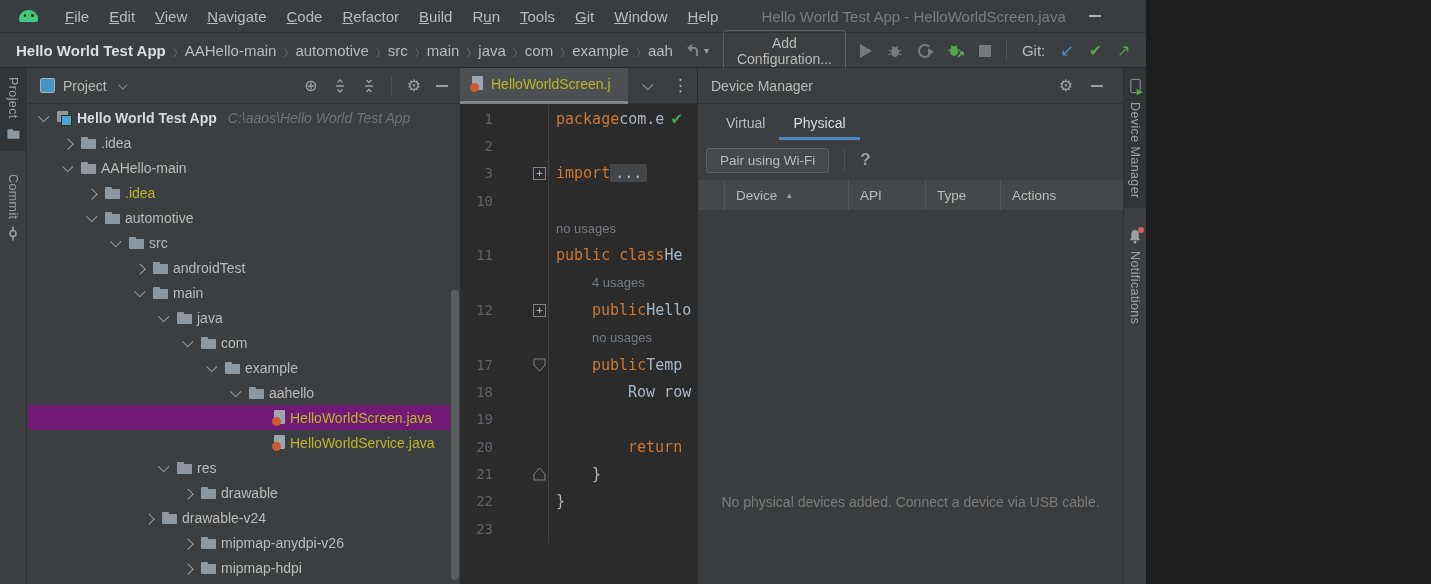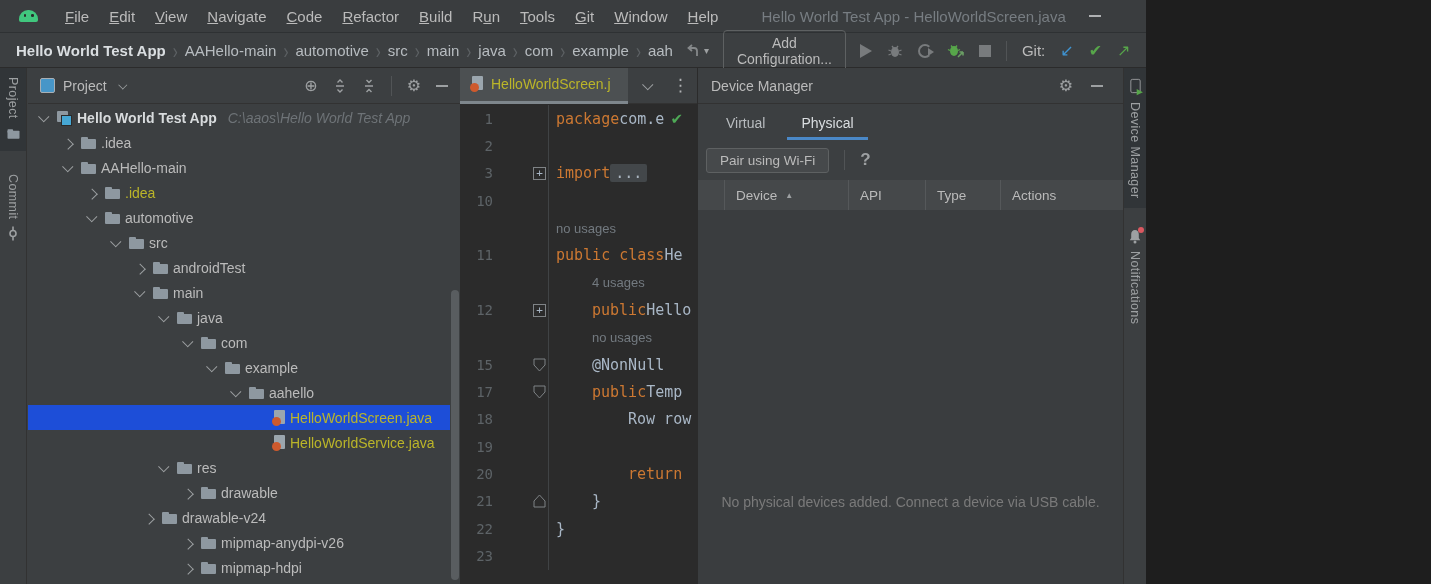--- a/index.html
+++ b/index.html
@@ -69,21 +69,21 @@
   .icon-glyph { font-size:16px; color:#9DA0A2; line-height:1; }
   .bar-min { width:12px; height:2px; background:#9DA0A2; }
   .chev { width:16px; height:16px; display:inline-flex; align-items:center; justify-content:center; flex:none; }
   .chev::before { content:''; width:6.5px; height:6.5px; border-right:1.6px solid #9DA0A2; border-bottom:1.6px solid #9DA0A2; transform:rotate(45deg) translate(-1px,-1px); }
   .chev.right::before { transform:rotate(-45deg) translate(-1px,1px); }
   .chev.none::before { display:none; }
   .chev.small { transform:scale(.8); }
   .phicon { width:15px; height:15px; background:#4796C8; border:1.5px solid #A9AFB4; border-radius:2px; }
   .tree { position:absolute; top:37px; left:0; right:10px; bottom:0; overflow:hidden; }
   .tree-row { height:25px; display:flex; align-items:center; gap:4px; white-space:nowrap; font-size:14px; color:#BBBBBB; }
-  .tree-row.selected { background:#1d4ed8; }
+  .tree-row.selected { background:#701a75; }
   .tlabel.bold { font-weight:bold; color:#D8DBDD; }
   .tlabel.yellow { color:#BBB529; }
   .tsuffix { color:#6E7377; margin-left:7px;font-style:italic; }
   .ticon { flex:none; }
   .foldericon { position:relative; width:17px; height:16px; }
   .foldericon::before { content:''; position:absolute; left:1px; top:2px; width:7px; height:4px; background:#8E98A0; border-radius:1px 1px 0 0; }
   .foldericon::after { content:''; position:absolute; left:1px; top:4px; width:15px; height:10px; background:#8E98A0; border-radius:1px; }
   .projicon { position:relative; width:17px; height:16px; }
   .projicon::before { content:''; position:absolute; left:1px; top:1px; width:11px; height:11px; background:#8E98A0; border-radius:1px; }
   .projicon::after { content:''; position:absolute; right:1px; bottom:0; width:9px; height:9px; background:#46A7D4; border:1px solid #2B2B2B; }
@@ -111,21 +111,21 @@
   .tok-ann { color:#A9B7C6; }
   .tok-fold { background:#43474A; color:#ABB6C0; padding:0 5px; border-radius:2px; }
   .hint { color:#737A80; font-family:"Liberation Sans", sans-serif; font-size:13px; }
   .check { color:#4EA956; margin-left:6px; font-size:15px; font-family:"DejaVu Sans", sans-serif; }
 
   
   .dm { position:absolute; left:697px; top:0; bottom:0; right:23px; background:#3C3F41; border-left:1px solid #2B2B2B; }
   .dm-header { height:36px; border-bottom:1px solid #323232; display:flex; align-items:center; padding:0 20px 0 13px; }
   .dm-title { font-size:14px; color:#BBBBBB; }
   .dm-header .ph-icons { gap:18px; }
-  .dm-tabs { height:36px; display:flex; align-items:flex-end; padding-left:14px; gap:8px; }
+  .dm-tabs { height:36px; display:flex; align-items:flex-end; padding-left:14px; }
   .dm-tab { padding:8px 14px 9px 14px; font-size:14px; color:#B8BCBF; position:relative; }
   .dm-tab.active { color:#DADEE1; }
   .dm-tab.active::after { content:''; position:absolute; left:0; right:0; bottom:0; height:3px; background:#4A88C7; }
   .dm-toolbar { height:40px; display:flex; align-items:center; padding-left:8px; }
   .pair-btn { height:25px; padding:0 13px; border:1px solid #5E6162; border-radius:3px; background:#46494B; color:#BBBBBB; font-size:13.5px; display:flex; align-items:center; }
   .dm-toolbar .tb-sep { margin:0 15px; }
   .help-q { font-size:17px; font-weight:bold; color:#9DA0A2; }
   .dm-thead { height:30px; background:#45484A; display:flex; align-items:stretch; font-size:13.5px; color:#BBBBBB; }
   .th { display:flex; align-items:center; padding-left:11px; border-right:1px solid #55585A; }
   .th:last-child { border-right:none; }
@@ -453,31 +453,20 @@
             </span>
           </div>
           <div class="code-row">
             <span class="lnum"></span>
             <span class="fold-col"></span>
             <span class="ctext" style="padding-left: 43px;">
               <span class="hint">no usages</span>
             </span>
           </div>
           <div class="code-row">
-            <span class="lnum">15</span>
-            <span class="fold-col">
-              <svg width="13" height="14" viewBox="0 0 13 14">
-                <path d="M1 1 H12 V7 L6.5 13 L1 7 Z" fill="#2B2B2B" stroke="#7F8386"></path>
-              </svg>
-            </span>
-            <span class="ctext" style="padding-left: 43px;">
-              <span class="tok-ann">@NonNull</span>
-            </span>
-          </div>
-          <div class="code-row">
             <span class="lnum">17</span>
             <span class="fold-col">
               <svg width="13" height="14" viewBox="0 0 13 14">
                 <path d="M1 1 H12 V7 L6.5 13 L1 7 Z" fill="#2B2B2B" stroke="#7F8386"></path>
               </svg>
             </span>
             <span class="ctext" style="padding-left: 43px;">
               <span class="tok-kw">public </span>
               <span class="tok-pl">Temp</span>
             </span>

